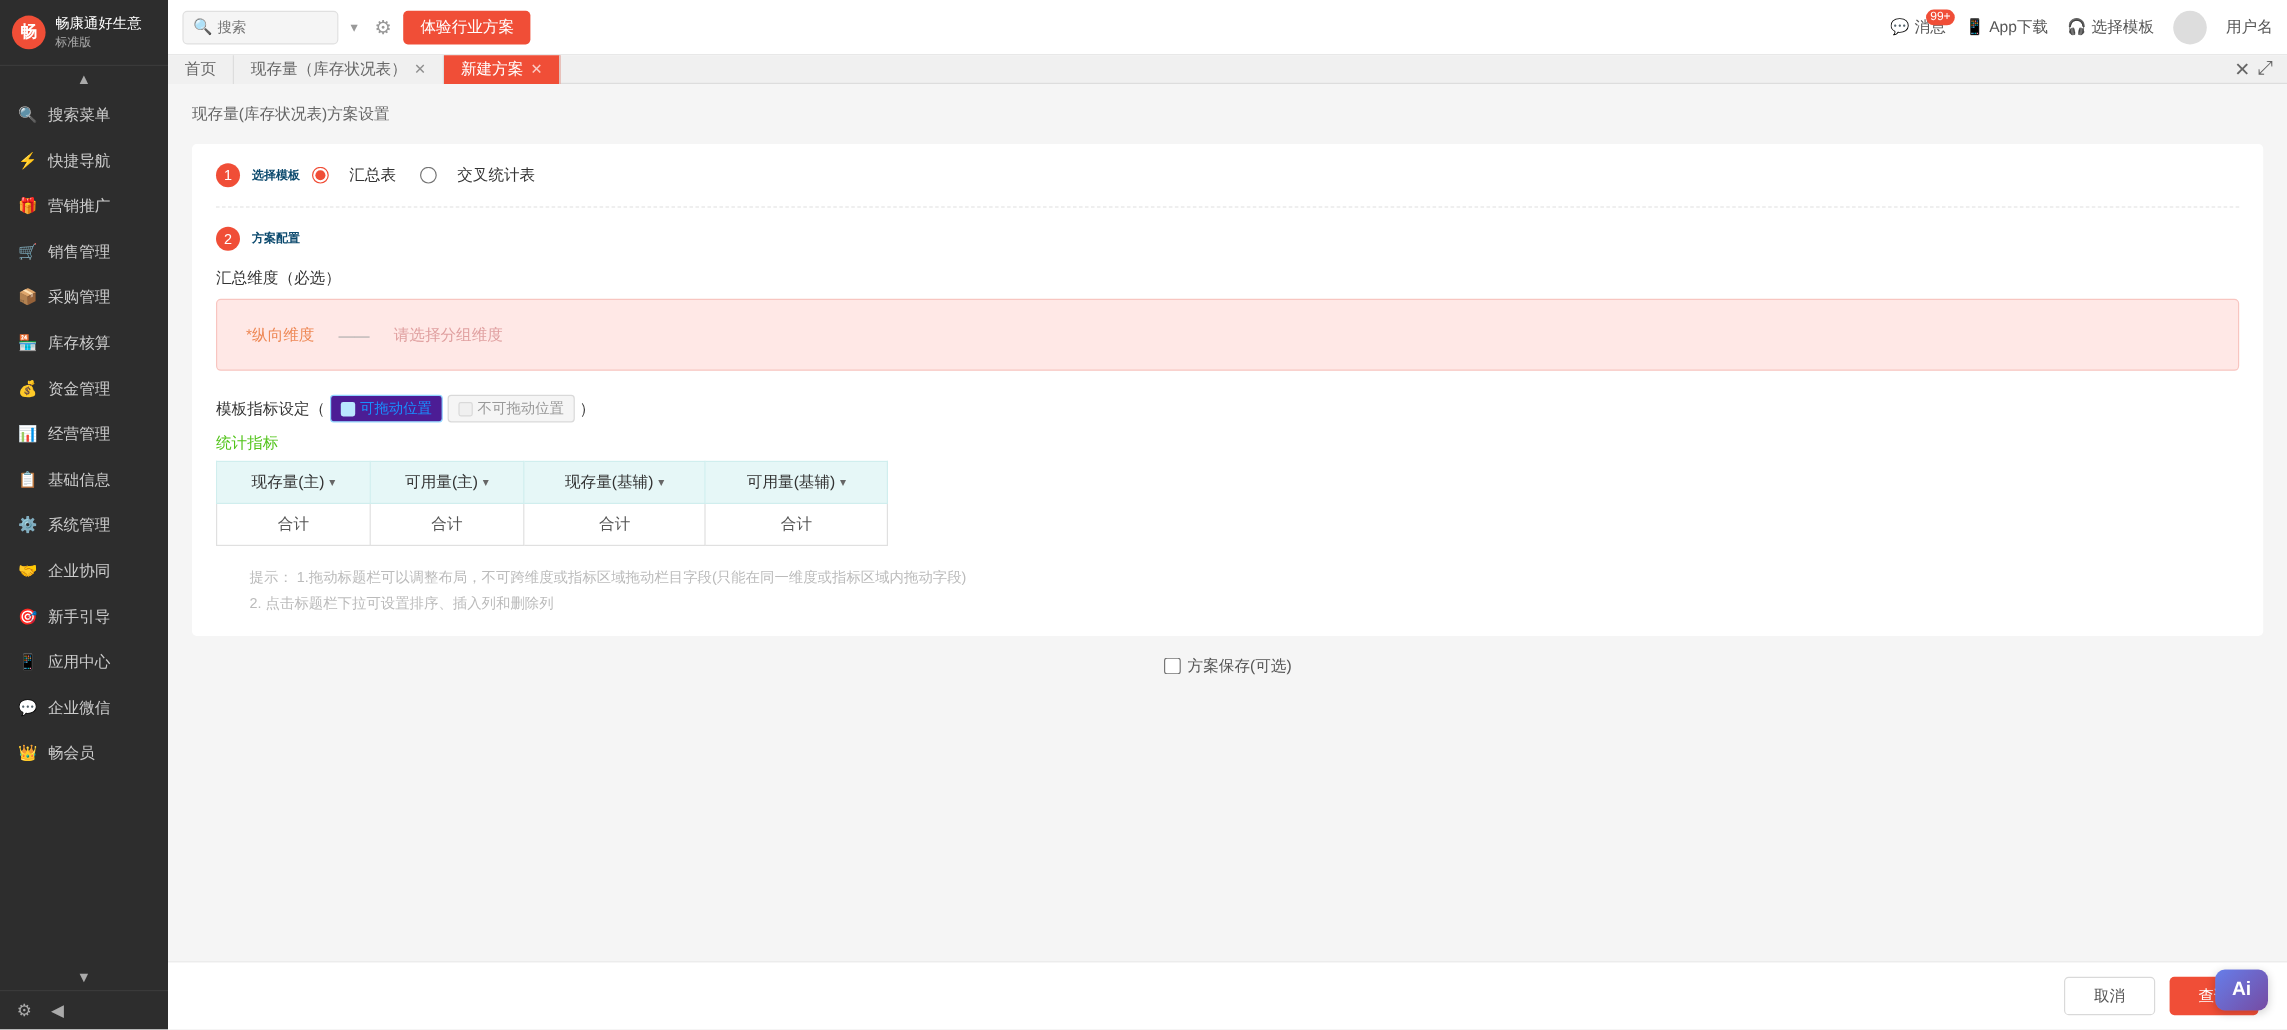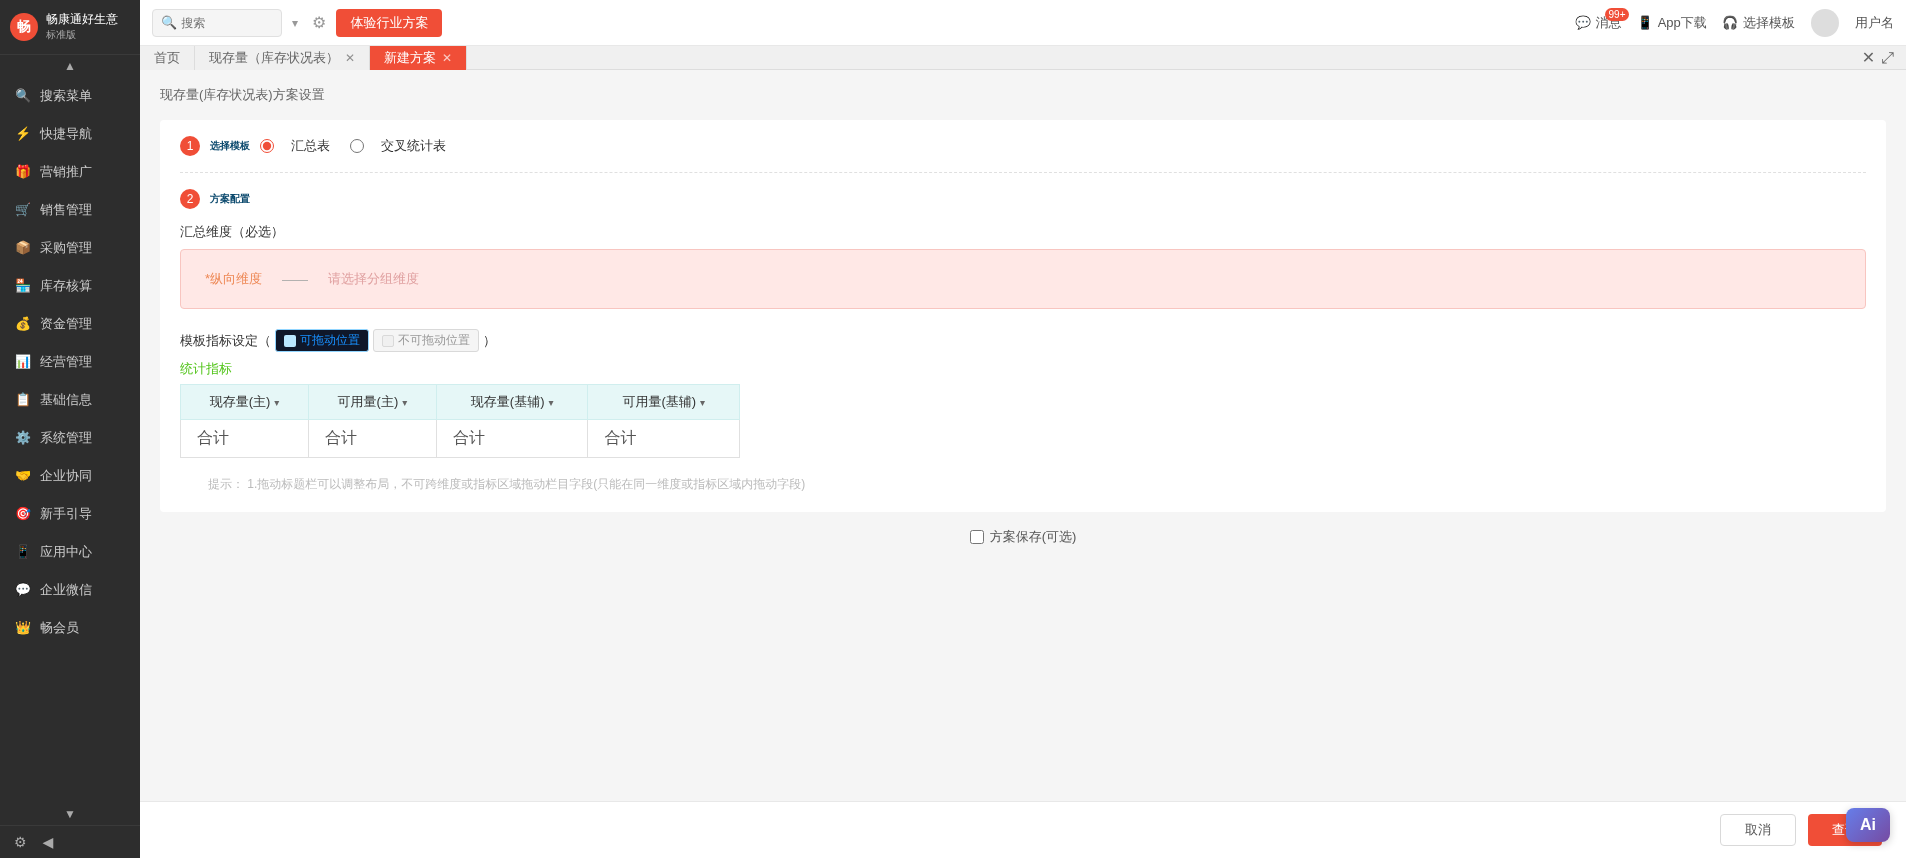--- a/index.html
+++ b/index.html
@@ -170,21 +170,21 @@
     .dim-label { color: #e85; font-weight: 500; }
     .dim-dash { color: #aaa; margin: 0 8px; }
     .dim-placeholder { color: #e0a0a0; }
 
     
     .indicator-settings { margin-top: 20px; }
     .indicator-settings-label { font-size: 13px; color: #333; margin-bottom: 8px; display: flex; align-items: center; gap: 4px; }
 
     .movable-badge {
       display: inline-flex; align-items: center; gap: 4px;
-      background: #0f172a; border: 1px solid #91d5ff;
+      background: #4c1d95; border: 1px solid #91d5ff;
       border-radius: 3px; padding: 2px 8px; font-size: 12px; color: #1890ff;
     }
     .non-movable-badge {
       display: inline-flex; align-items: center; gap: 4px;
       background: #f5f5f5; border: 1px solid #d9d9d9;
       border-radius: 3px; padding: 2px 8px; font-size: 12px; color: #999;
     }
     .badge-rect { width: 12px; height: 12px; border-radius: 2px; display: inline-block; }
 
     
@@ -194,21 +194,21 @@
     
     .indicator-table { border-collapse: collapse; width: auto; min-width: 560px; border: 1px solid #e0e0e0; }
     .indicator-table th {
       background: #e6f7f7; border: 1px solid #d0eeee;
       padding: 8px 0; font-size: 13px; color: #333; font-weight: normal;
       text-align: center;
     }
     .indicator-table th .th-inner { display: flex; align-items: center; gap: 4px; justify-content: center; }
     .indicator-table td {
       border: 1px solid #e0e0e0; padding: 8px 16px;
-      font-size: 16px; color: #555;
+      text-align: center; font-size: 13px; color: #555;
       background: #fff;
     }
     .chevron-down { font-size: 10px; color: #666; }
 
     
     .tips { font-size: 12px; color: #bbb; margin-top: 16px; line-height: 1.8; }
     .tips p { padding-left: 28px; position: relative; }
     .tips p::before { position: absolute; left: 12px; }
 
     
@@ -468,20 +468,23 @@
                 </tbody>
               </table>
             </div>
           </div>
 
           <div class="tips">
             <p>
               <span>提示：</span>
               <span>1.拖动标题栏可以调整布局，不可跨维度或指标区域拖动栏目字段(只能在同一维度或指标区域内拖动字段)</span>
             </p>
+            <p>
+              <span>2. 点击标题栏下拉可设置排序、插入列和删除列</span>
+            </p>
           </div>
         </div>
       </div>
 
       <div class="save-option">
         <input type="checkbox" style="">
         <span>方案保存(可选)</span>
       </div>
 
       <div class="bottom-bar">

